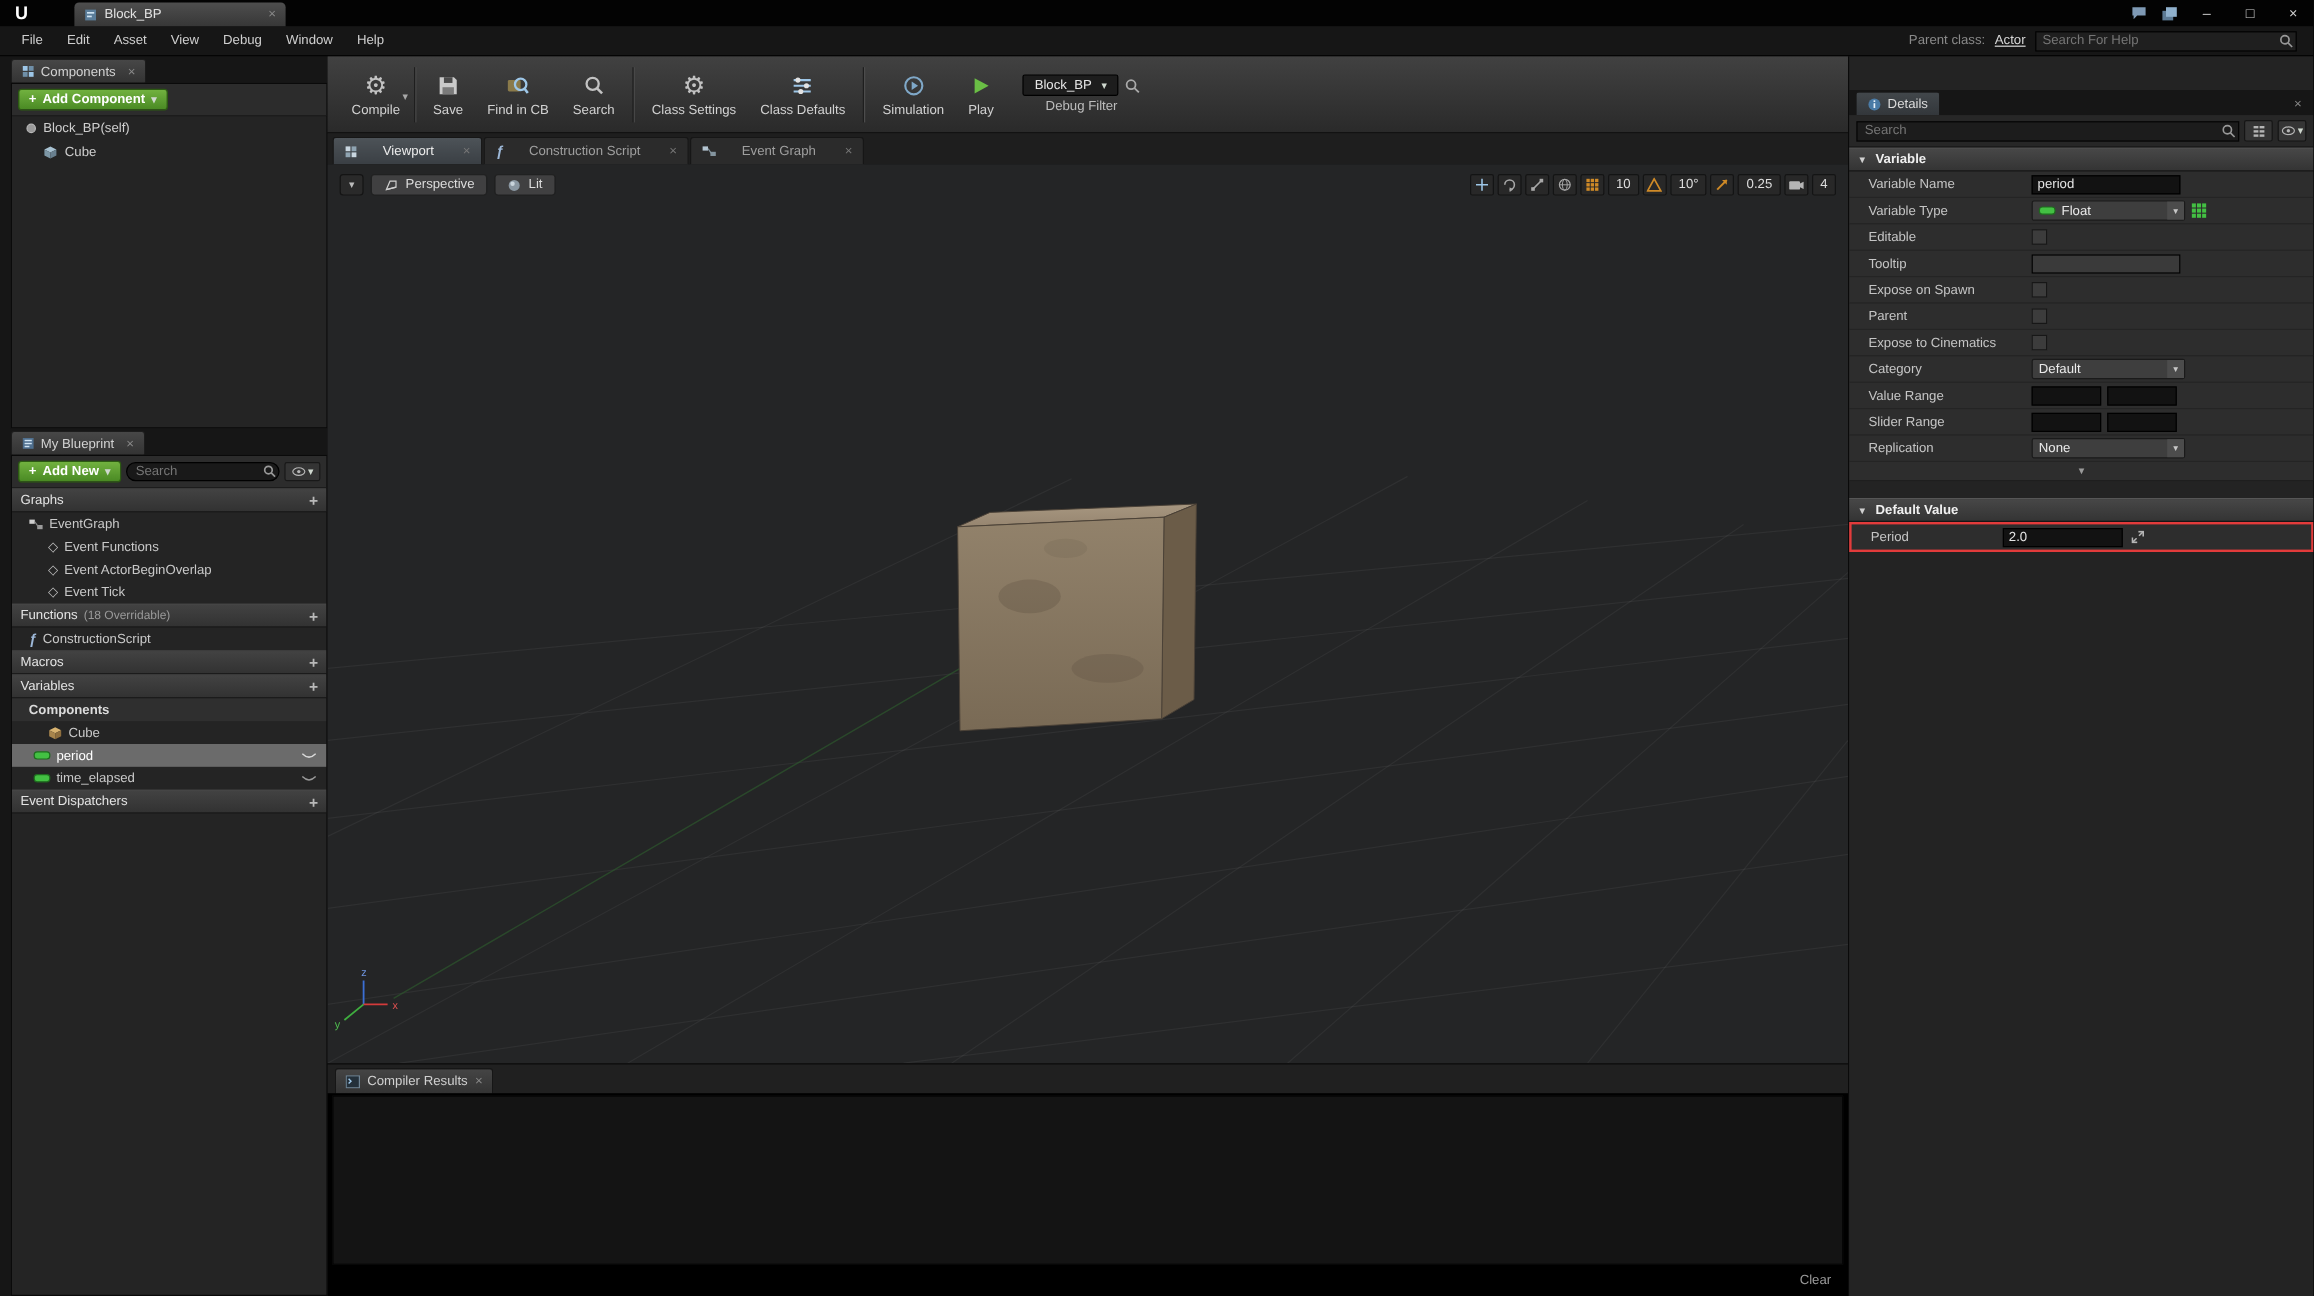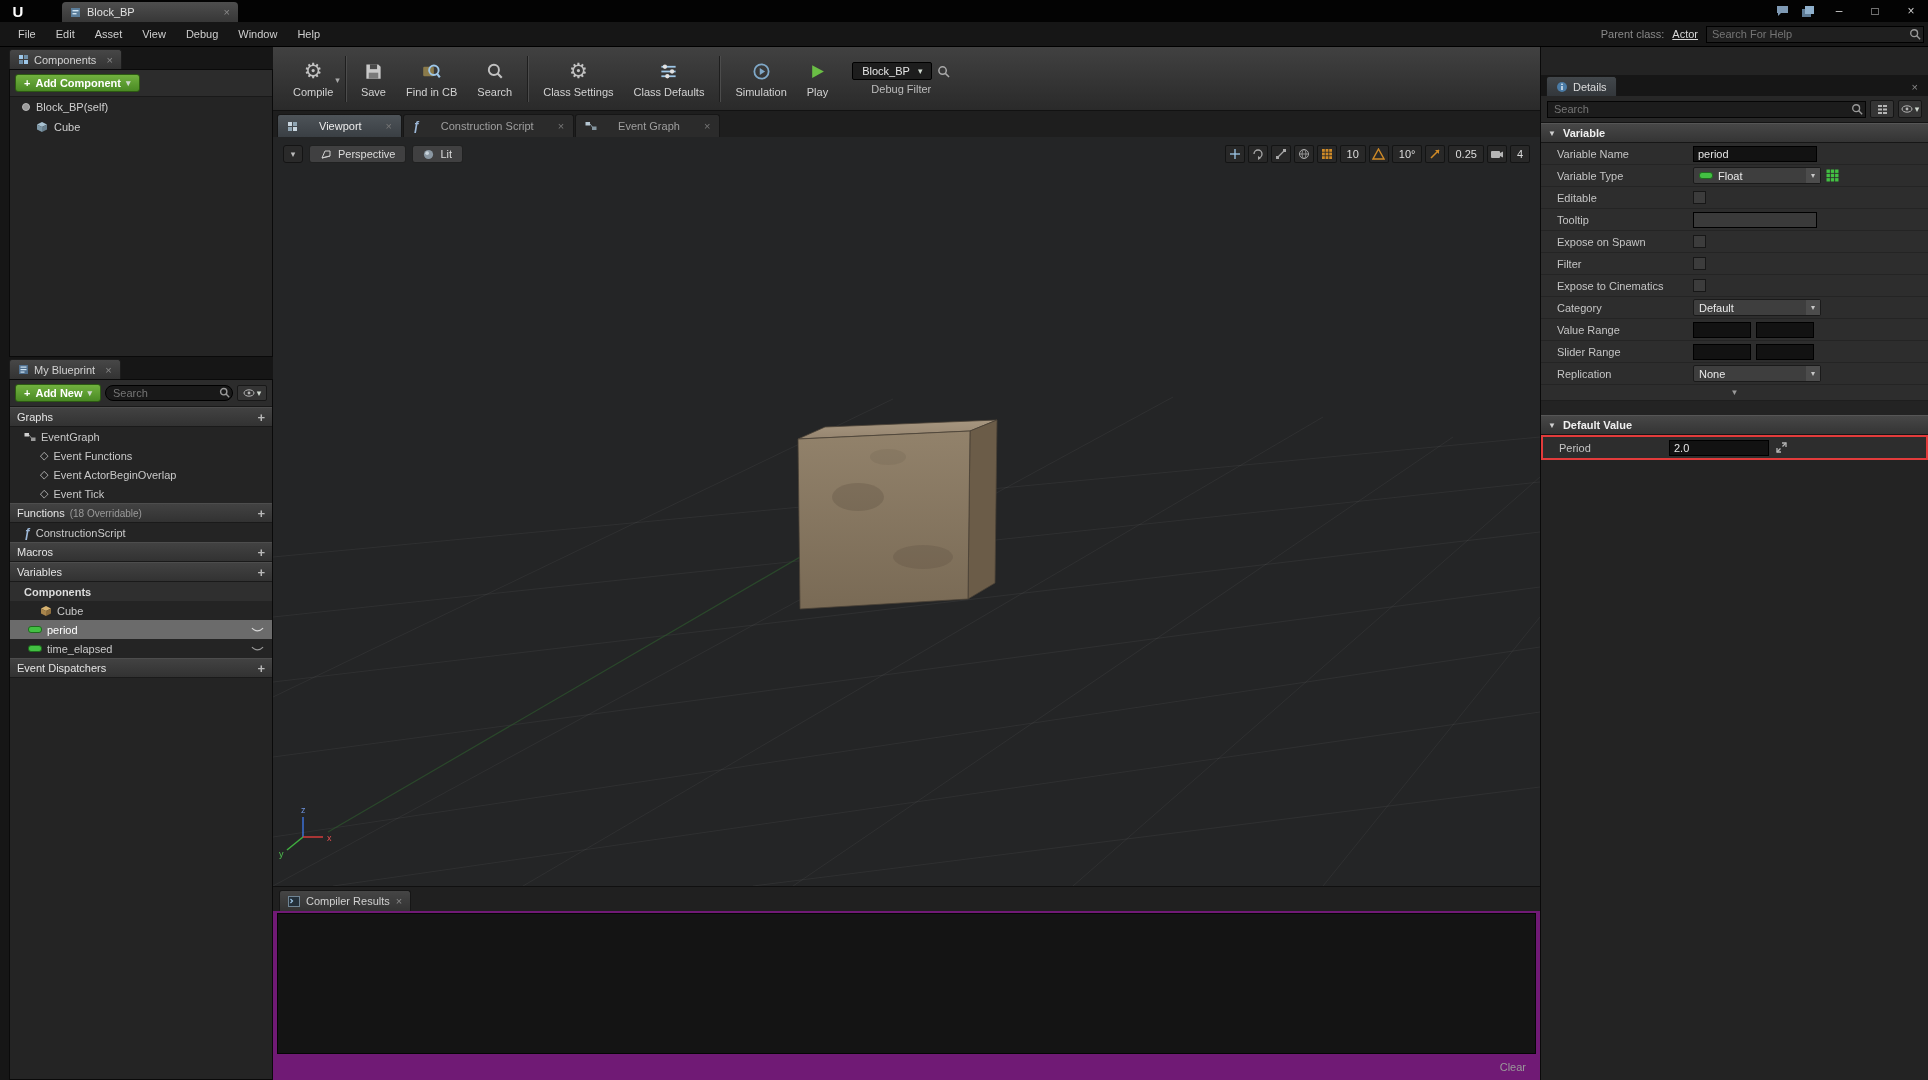--- a/index.html
+++ b/index.html
@@ -11,21 +11,21 @@
   .ue-logo { width:36px; display:flex; align-items:center; justify-content:center; color:#fff; font-weight:bold; font-size:15px; }
   .title-tab { margin-top:2px; margin-left:26px; width:176px; background:linear-gradient(#4e4e4e,#373737); border-radius:4px 4px 0 0; display:flex; align-items:center; gap:6px; padding:0 8px; color:#e2e2e2; }
   .title-tab .close { margin-left:auto; color:#8a8a8a; }
   .tb-fill { flex:1; }
   .tb-right { display:flex; align-items:center; gap:10px; padding-right:4px; }
   .win-btn { width:26px; height:18px; display:flex; align-items:center; justify-content:center; color:#cfcfcf; font-size:12px; }
 
   
   .menubar { position:absolute; left:0; top:22px; width:100%; height:25px; background:#161616; border-bottom:1px solid #000; display:flex; align-items:center; padding-left:8px; }
   .menu-item { padding:0 10px; color:#cfcfcf; height:100%; display:flex; align-items:center; }
-  .menu-right { margin-left:auto; display:flex; align-items:center; gap:8px; padding-right:4px; }
+  .menu-right { margin-left:auto; display:flex; align-items:center; gap:8px; padding-right:14px; }
   .parent-label { color:#8a8a8a; }
   .parent-value { color:#d8d8d8; text-decoration:underline; }
   .help-search { position:relative; width:218px; }
   .help-search input { width:100%; height:17px; background:#1f1f1f; border:1px solid #000; color:#bbb; padding:0 18px 0 5px; font-size:11px; }
   .in-icon { position:absolute; right:3px; top:2px; }
 
   
   .mag-svg { display:block; }
   .panel-tabbar { height:22px; display:flex; align-items:flex-end; background:transparent; }
   .panel-tab { height:20px; background:linear-gradient(#474747,#333); border-radius:3px 3px 0 0; display:flex; align-items:center; gap:5px; padding:0 8px; color:#d2d2d2; border:1px solid #1c1c1c; border-bottom:none; }
@@ -80,21 +80,21 @@
   .dtab .close { color:#777; margin-left:3px; }
 
   .viewport { flex:1; position:relative; background:#242526; overflow:hidden; }
   .vp-topleft { position:absolute; left:10px; top:8px; display:flex; gap:6px; align-items:center; z-index:2; }
   .vp-drop { width:20px; height:18px; background:#2a2a2a; border:1px solid #141414; border-radius:3px; display:flex; align-items:center; justify-content:center; color:#bbb; font-size:9px; }
   .vp-btn { display:flex; align-items:center; gap:6px; background:rgba(88,88,88,0.55); border:1px solid rgba(20,20,20,.7); border-radius:3px; padding:2px 10px; color:#dcdcdc; }
   .vp-topright { position:absolute; right:10px; top:8px; display:flex; gap:3px; align-items:center; z-index:2; }
   .vp-ibtn { min-width:20px; height:18px; background:rgba(42,42,42,0.75); border:1px solid rgba(15,15,15,.8); border-radius:2px; display:flex; align-items:center; justify-content:center; padding:0 2px; }
   .vp-chip { height:18px; background:rgba(42,42,42,0.75); border:1px solid rgba(15,15,15,.8); border-radius:2px; color:#ddd; display:flex; align-items:center; padding:0 6px; }
 
-  .compiler { height:194px; display:flex; flex-direction:column; background:#701a75; border-top:1px solid #101010; }
+  .compiler { height:194px; display:flex; flex-direction:column; background:#000000; border-top:1px solid #101010; }
   .comp-tabbar { height:24px; display:flex; align-items:flex-end; padding-left:6px; background:#202020; }
   .comp-tab { height:21px; background:linear-gradient(#454545,#333); border:1px solid #161616; border-bottom:none; border-radius:3px 3px 0 0; display:flex; align-items:center; gap:6px; padding:0 8px; color:#d0d0d0; }
   .comp-body { flex:1; margin:2px 4px 0 4px; background:#141414; border:1px solid #050505; }
   .comp-footer { height:26px; display:flex; align-items:center; justify-content:flex-end; padding-right:14px; color:#9a9a9a; }
 
   
   .right-col { position:absolute; left:1540px; top:47px; width:388px; bottom:0; background:#232323; border-left:1px solid #0a0a0a; display:flex; flex-direction:column; }
   .det-tabbar { height:21px; background:#161616; display:flex; align-items:flex-end; padding:0 5px;margin-top:28px; }
   .det-tab { height:20px; background:linear-gradient(#42474b,#33373b); border:1px solid #181818; border-bottom:none; border-radius:3px 3px 0 0; display:flex; align-items:center; gap:5px; padding:0 9px; color:#dcdcdc; }
   .det-tab-close { margin-left:auto; color:#8a8a8a; padding:0 5px 3px 0; }
@@ -697,21 +697,21 @@
     </div>
 
     <div class="drow">
       <div class="dlabel">Expose on Spawn</div>
       <div class="dvalue">
           <div class="checkbox"></div>
         </div>
     </div>
 
     <div class="drow">
-      <div class="dlabel">Filter</div>
+      <div class="dlabel">Parent</div>
       <div class="dvalue">
           <div class="checkbox"></div>
         </div>
     </div>
 
     <div class="drow">
       <div class="dlabel">Expose to Cinematics</div>
       <div class="dvalue">
           <div class="checkbox"></div>
         </div>

